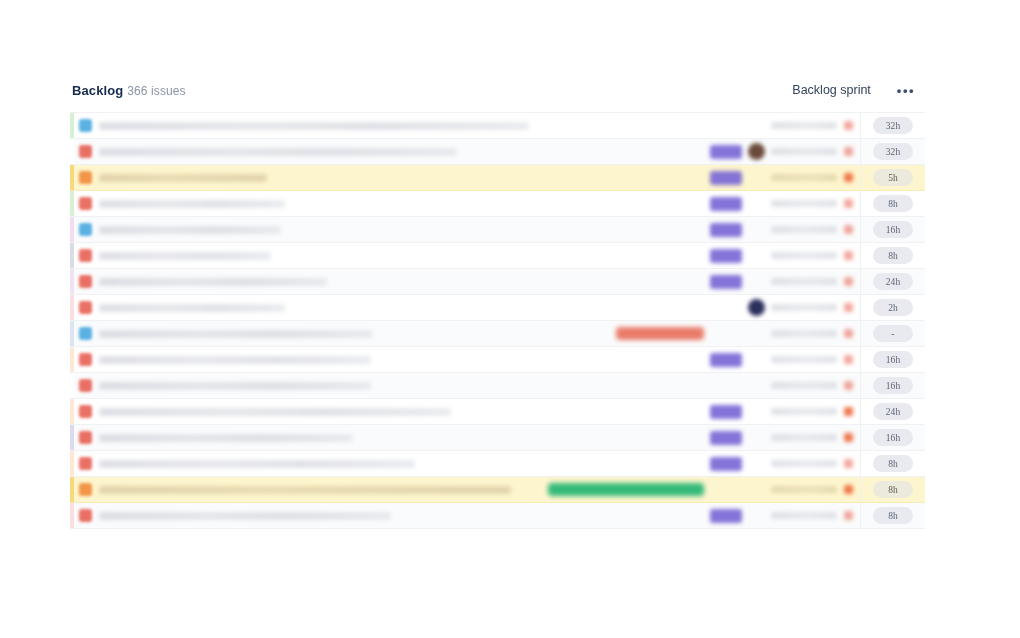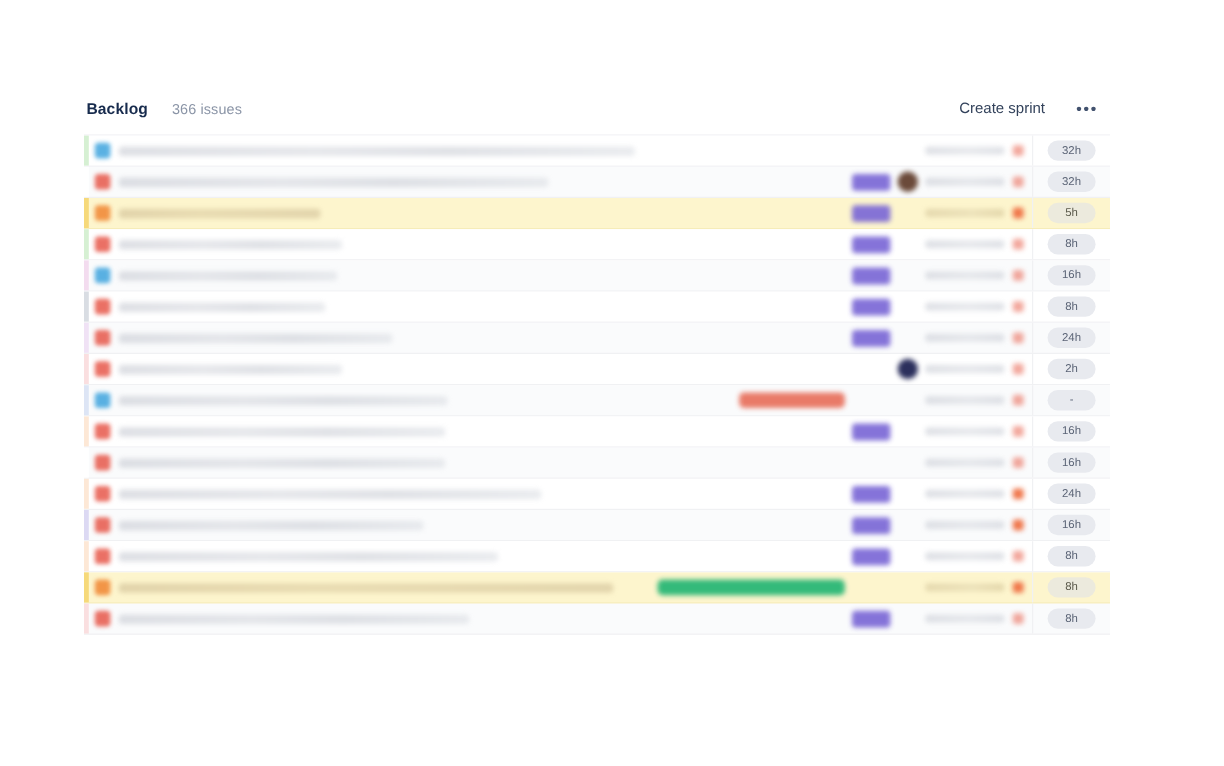--- a/index.html
+++ b/index.html
@@ -30,21 +30,21 @@
   
   .panel-header {
     display: flex;
     align-items: center;
     height: 36px;
     padding: 0 2px;
   }
   .header-left {
     display: flex;
     align-items: baseline;
-    gap: 20px;
+    gap: 4px;
     text-align: center;
   }
   .backlog-title {
     font-size: 13px;
     font-weight: bold;
     color: #172b4d;
     letter-spacing: 0.1px;
   }
   .issue-count {
     font-size: 12px;
@@ -229,35 +229,36 @@
     color: #5b5a4c;
   }
 
   .badge-cell {
     width: 64px;
     display: flex;
     justify-content: center;
     align-items: center;
     height: 100%;
     border-left: 1px solid #f0f1f3;
+    font-family: Liberation Serif, serif;
   }
 </style>
 </head>
 <body>
 
 <div id="app">
   <div class="panel">
 
     <div class="panel-header">
       <div class="header-left">
         <span class="backlog-title">Backlog</span>
         <span class="issue-count">366 issues</span>
       </div>
       <div class="header-right">
-        <button class="create-sprint-btn">Create sprint</button>
+        <button class="create-sprint-btn">Backlog sprint</button>
         <button class="more-btn">•••</button>
       </div>
     </div>
 
     <div class="issue-list" id="issue-list">
         <div class="issue-row">
           <div class="row-accent" style="background: rgb(214, 240, 211);"></div>
           <div class="type-icon story"></div>
           <div class="title-redact" style="width: 430px;"></div>
           <div class="row-right">

